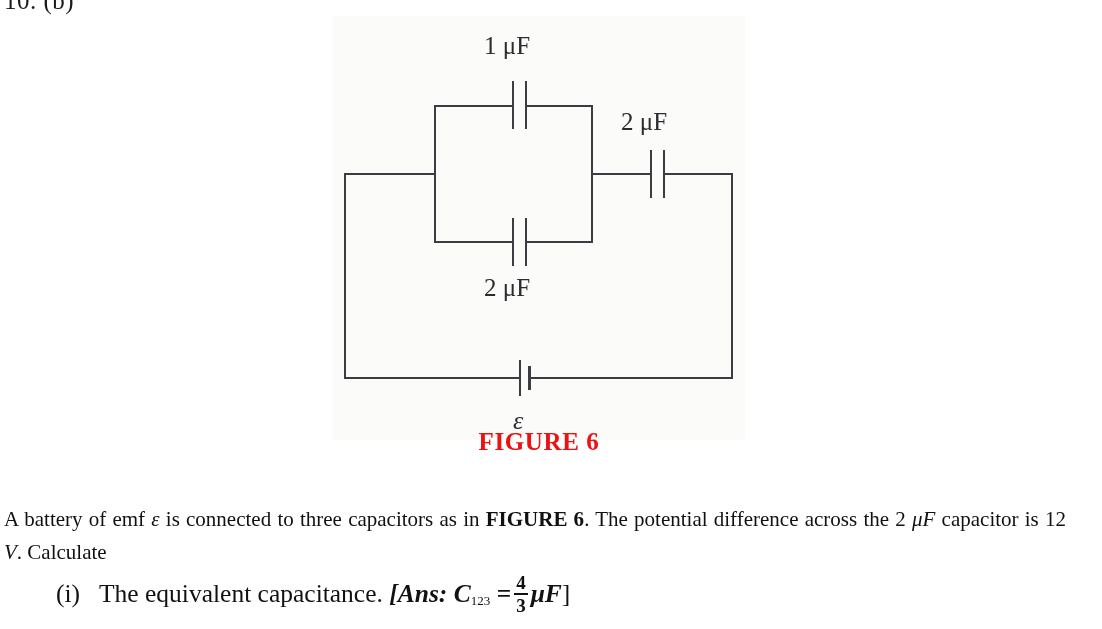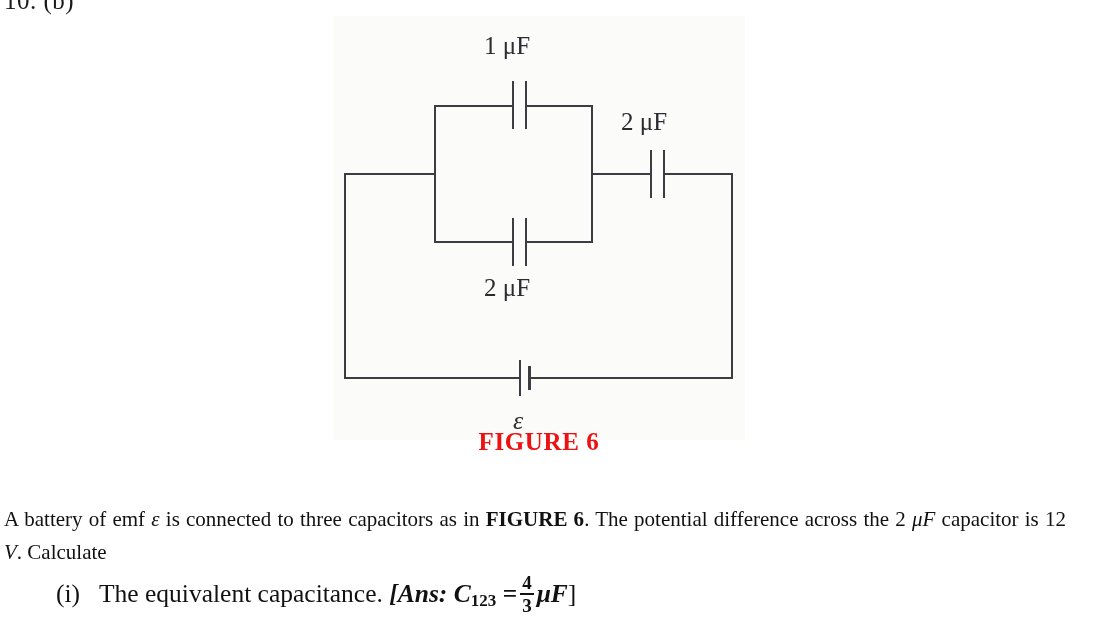--- a/index.html
+++ b/index.html
@@ -106,23 +106,23 @@
     display: inline-block;
     width: 95px;
     padding-left: 52px;
     box-sizing: border-box;
   }
   #item-i .ans {
     font-weight: bold;
     font-style: italic;
   }
   #item-i .sub {
-    font-size: 17px;
+    font-size: 13px;
     vertical-align: -0.28em;
-    font-weight: bold;
+    font-weight: normal;
     font-style: normal;
   }
   .frac {
     display: inline-block;
     vertical-align: -0.42em;
     text-align: center;
     font-weight: bold;
     font-style: normal;
     line-height: 1.02;
     margin: 0 3px;

